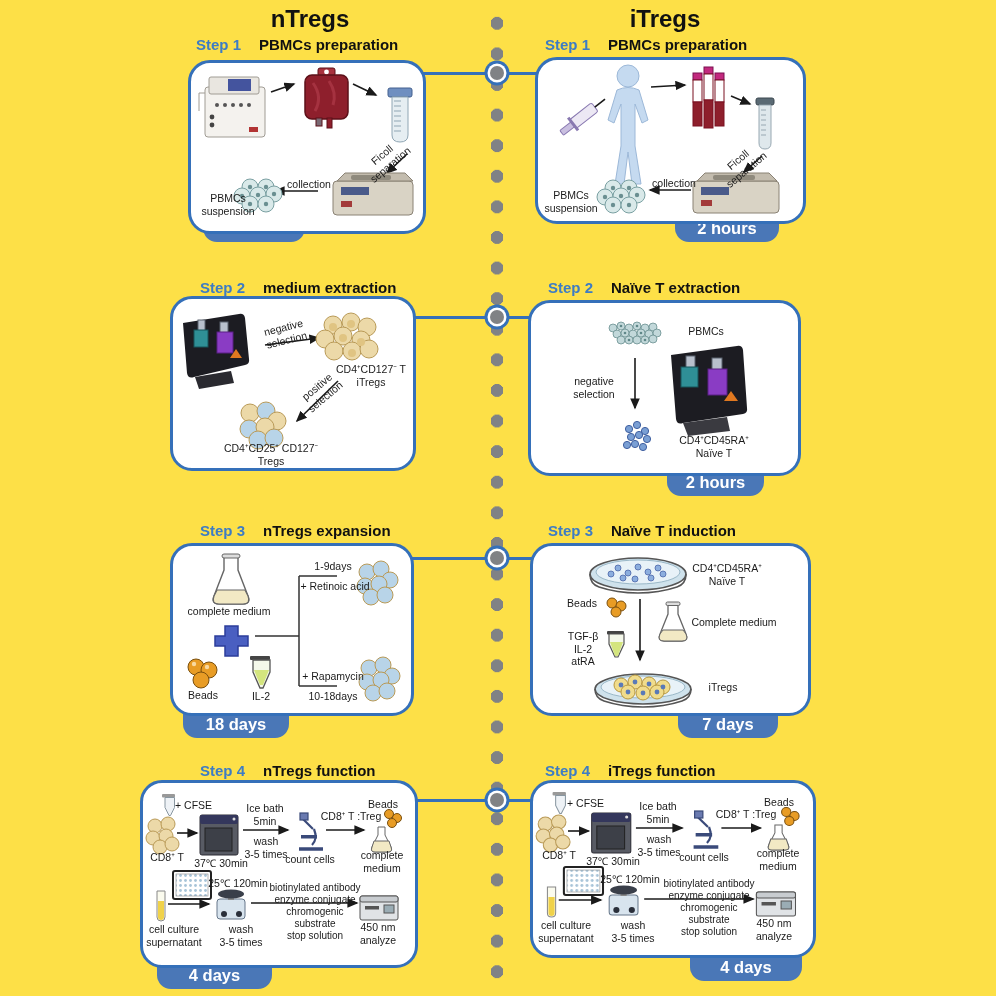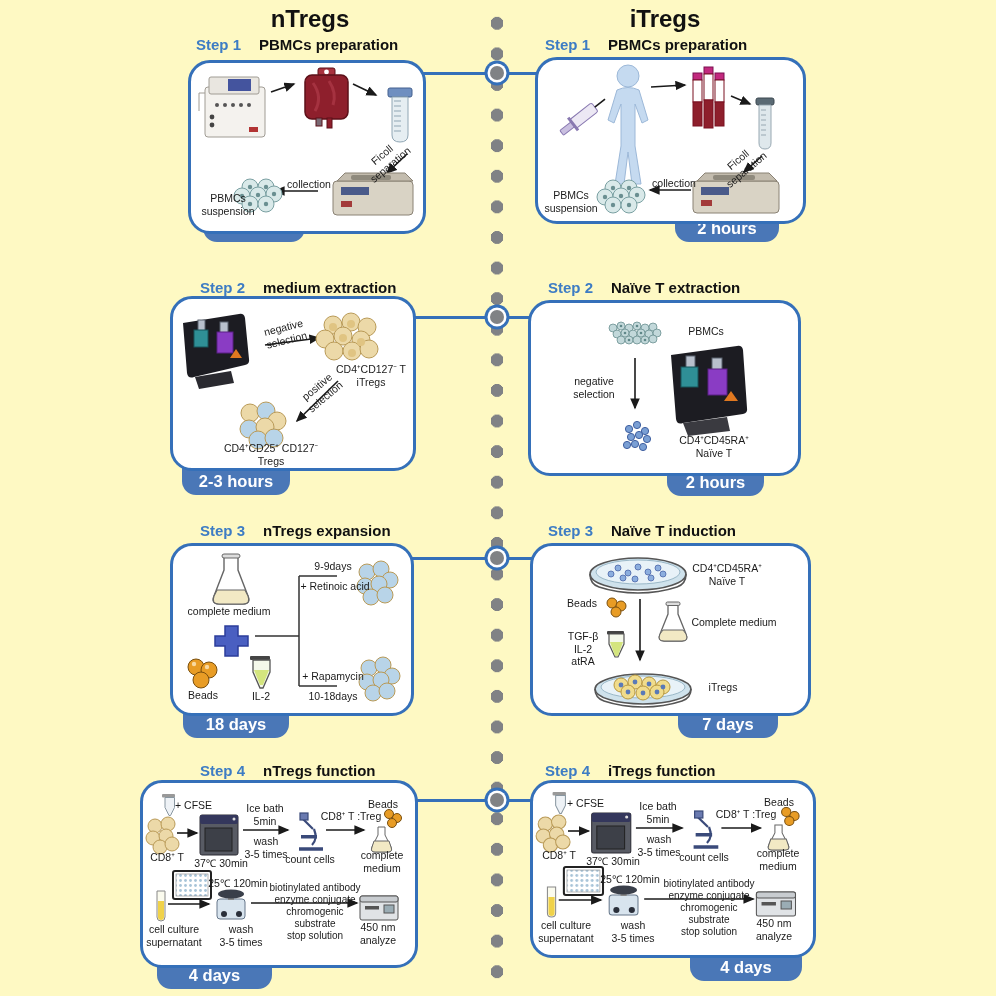--- a/index.html
+++ b/index.html
@@ -1,16 +1,16 @@
 <!DOCTYPE html>
 <html><head>
 <meta charset="utf-8">
 <style>
   html,body{margin:0;padding:0;background:#fff;}
-  .canvas{position:relative;width:996px;height:996px;background:#fef9c3;
+  .canvas{position:relative;width:996px;height:996px;background:#fde047;
           font-family:"Liberation Sans",sans-serif;overflow:hidden;}
   .col-title{position:absolute;font-size:24px;font-weight:bold;color:#111;
              text-align:center;z-index:2;}
   .dots{position:absolute;left:490px;top:8px;width:14px;height:982px;z-index:0;
         background-image:radial-gradient(circle 6.5px,#808285 98%,transparent 100%);
         background-size:14px 30.6px;}
   .conn{position:absolute;height:2.5px;background:#3570b9;z-index:0;}
   .ring{position:absolute;width:14px;height:14px;border-radius:50%;background:#808285;
         box-shadow:0 0 0 2.5px #fff,0 0 0 5.5px #3570b9;z-index:3;}
   .step-header{position:absolute;display:flex;gap:18px;align-items:baseline;z-index:2;}
@@ -197,21 +197,20 @@
 separation</span>
     <span class="lbl" style="left:111px;top:117px;width:50px">collection</span>
     <span class="lbl" style="left:2px;top:129px;width:62px">PBMCs
 suspension</span>
   </div>
 
   <div class="step-header" style="left:200px;top:279px">
     <span class="step-label">Step 2</span>
     <span class="step-title">medium extraction</span>
   </div>
-  <div class="badge" style="left:182px;top:455px;width:108px;height:36px">2-3 hours</div>
   <div class="box" style="left:170px;top:296px;width:240px;height:169px">
     <svg class="boxsvg" viewBox="0 0 240 169" preserveAspectRatio="none">
       <g>
         <path d="M10,24 L66,15 Q71,14 72,19 L76,60 Q77,65 72,66 L21,78 Q15,80 14,74 Z" fill="#1c1c22"></path>
         <path d="M22,78 L58,72 L61,84 L26,90 Z" fill="#2a2a30"></path>
         <rect x="25" y="21" width="7" height="11" fill="#b8c0cc" stroke="#5a626e"></rect>
         <rect x="47" y="23" width="8" height="11" fill="#b8c0cc" stroke="#5a626e"></rect>
         <rect x="21" y="31" width="14" height="17" fill="#2f8f96" stroke="#17555a"></rect>
         <rect x="44" y="33" width="16" height="21" fill="#8a3cc4" stroke="#5a1f86"></rect>
         <path d="M63,50 L69,59 L57,59 Z" fill="#e07820"></path>
@@ -362,21 +361,21 @@
           <circle cx="219" cy="130" r="8"></circle>
         <circle cx="194" cy="136" r="8"></circle>
           <circle cx="208" cy="134" r="8"></circle>
           <circle cx="200" cy="147" r="8"></circle>
         <circle cx="214" cy="145" r="8"></circle>
       </g>
     </svg>
     <span class="lbl" style="left:14px;top:59px;width:84px">complete medium</span>
     <span class="lbl" style="left:8px;top:143px;width:44px">Beads</span>
     <span class="lbl" style="left:70px;top:144px;width:36px">IL-2</span>
-    <span class="lbl" style="left:134px;top:14px;width:52px">9-9days</span>
+    <span class="lbl" style="left:134px;top:14px;width:52px">1-9days</span>
     <span class="lbl" style="left:126px;top:34px;width:72px">+ Retinoic acid</span>
     <span class="lbl" style="left:126px;top:124px;width:68px">+ Rapamycin</span>
     <span class="lbl" style="left:128px;top:144px;width:64px">10-18days</span>
   </div>
 
   <div class="step-header" style="left:548px;top:522px">
     <span class="step-label">Step 3</span>
     <span class="step-title">Naïve T induction</span>
   </div>
   <div class="badge" style="left:678px;top:701px;width:100px;height:33px">7 days</div>

